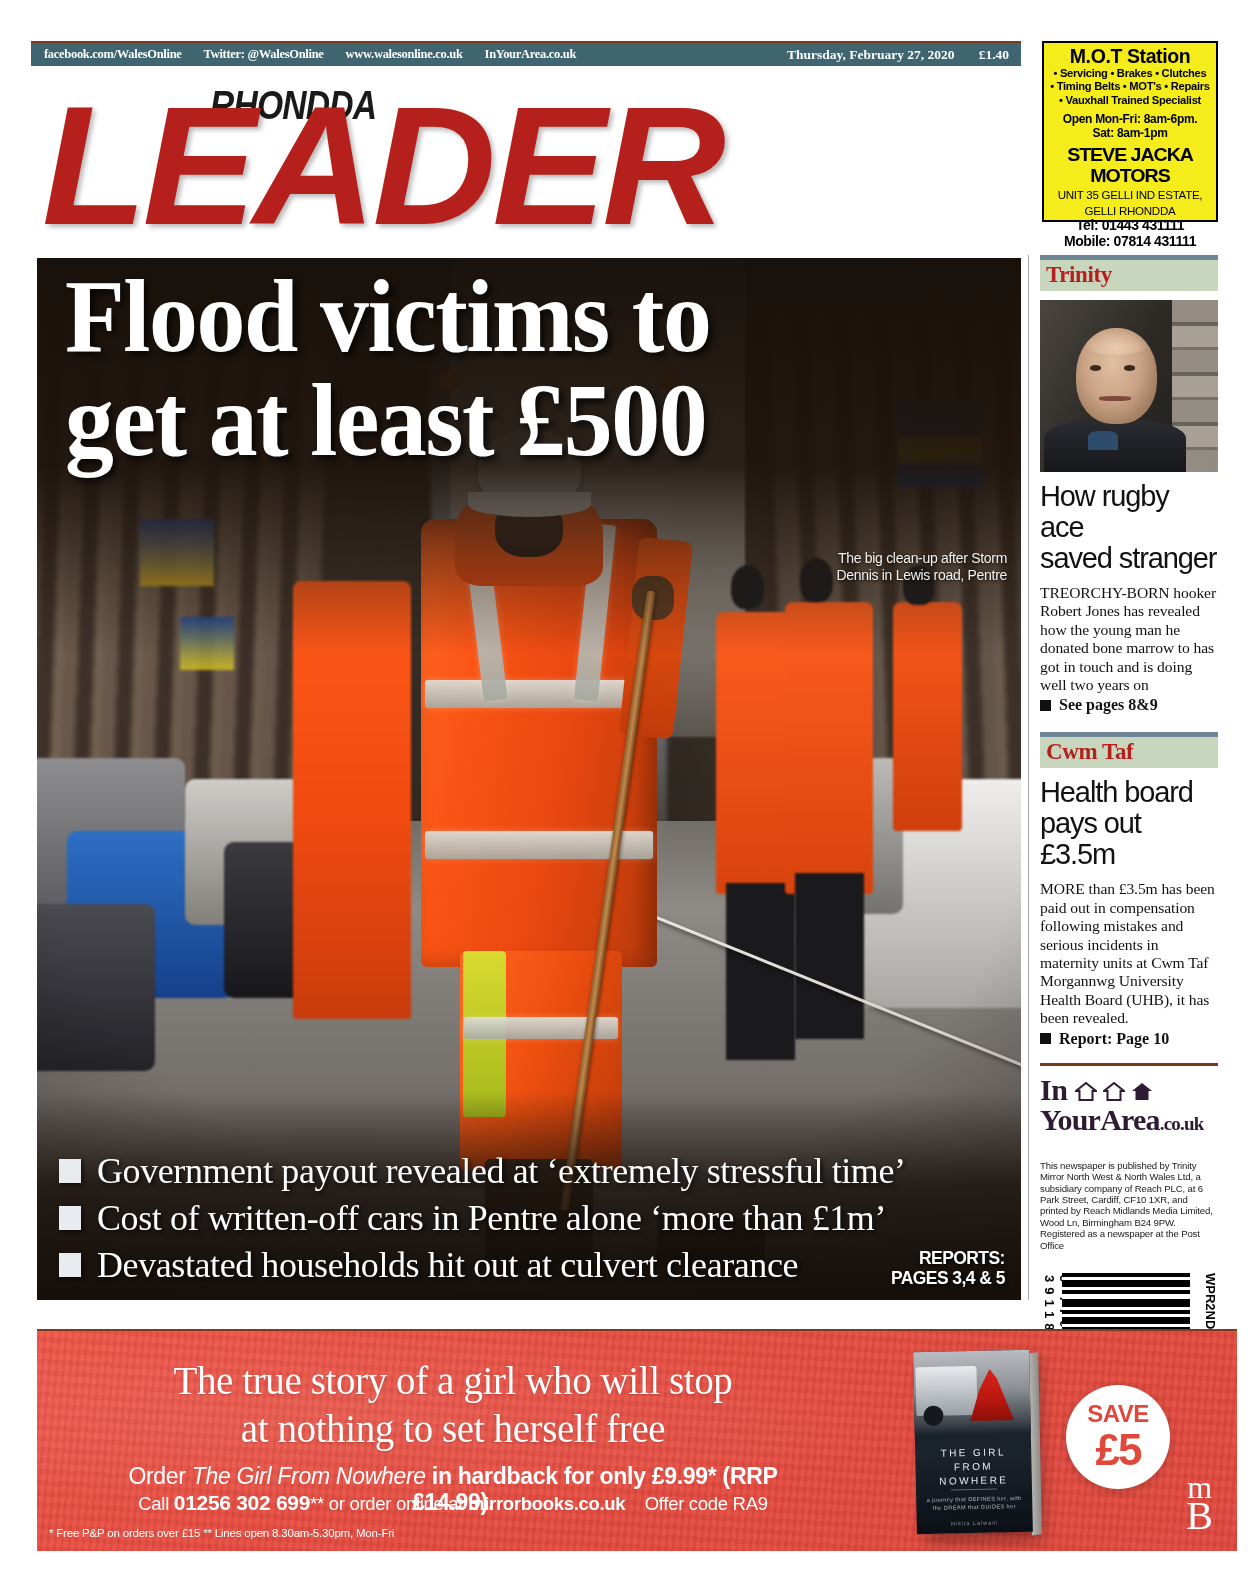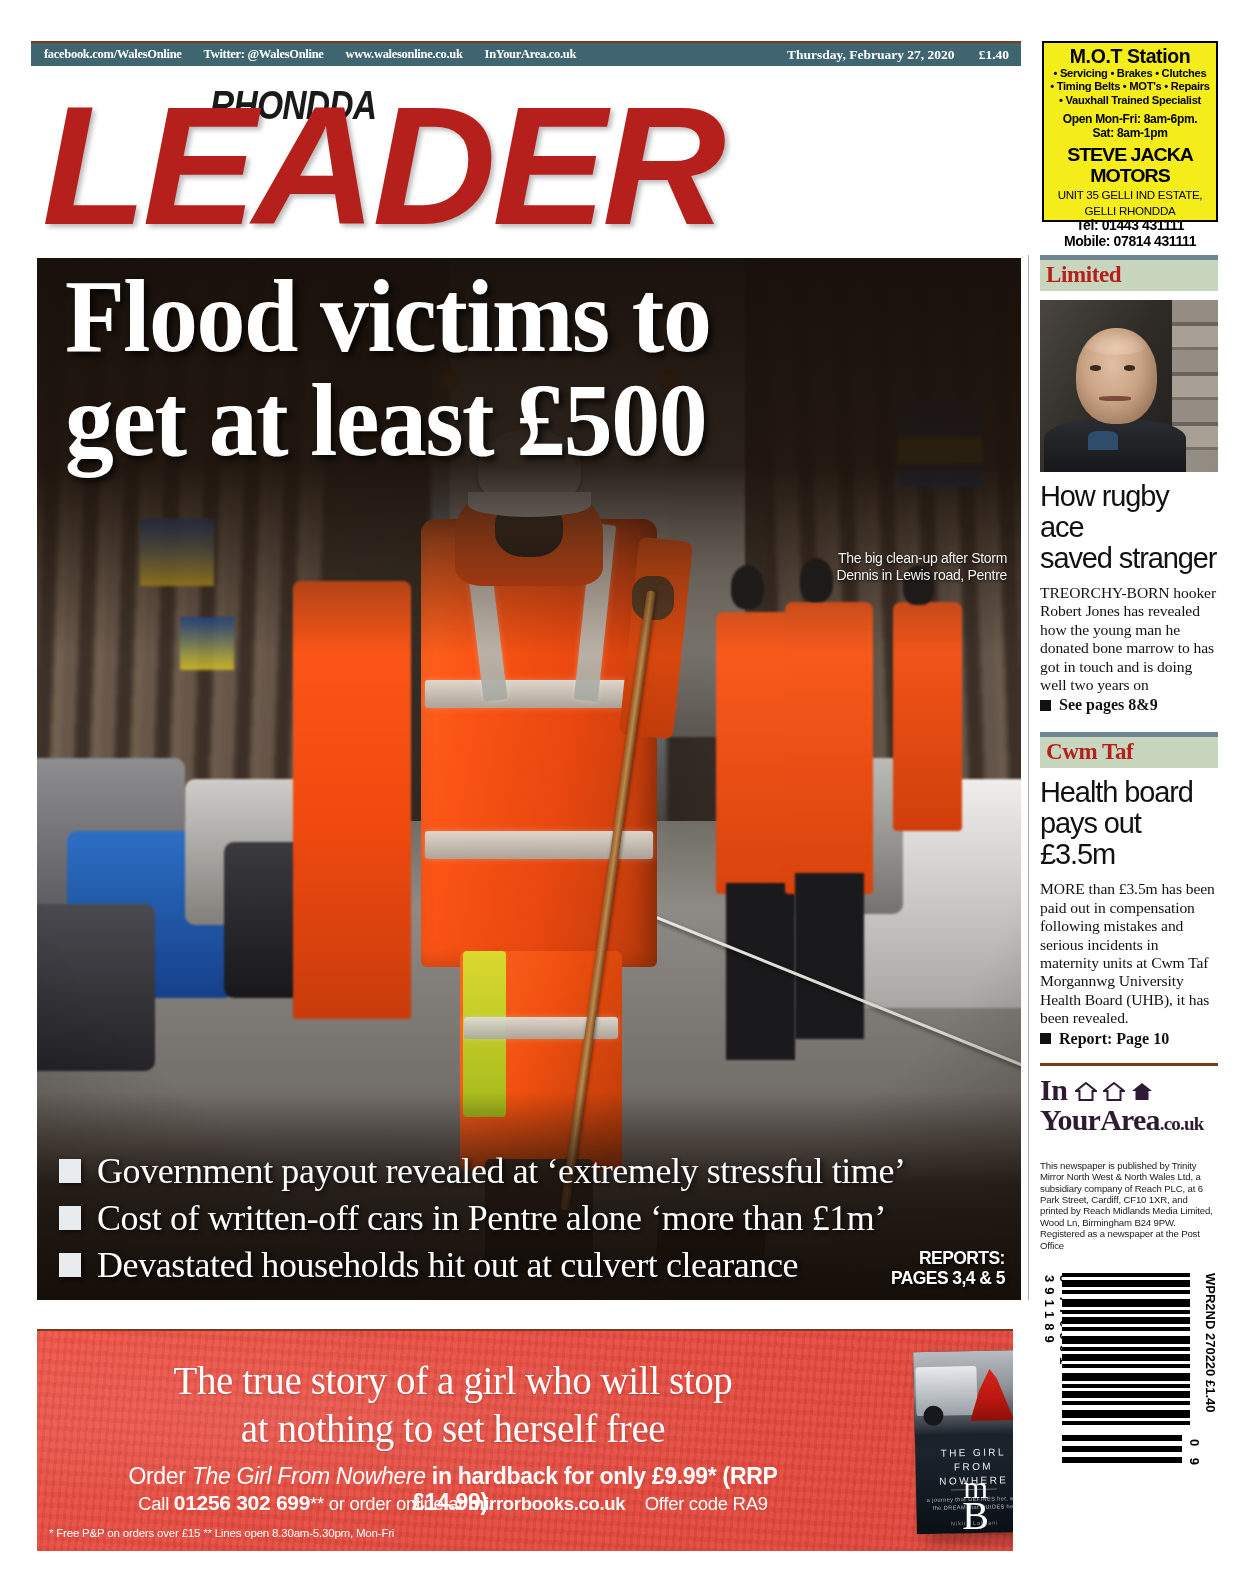--- a/index.html
+++ b/index.html
@@ -370,21 +370,21 @@
     background: repeating-linear-gradient(180deg, #000 0 6px, #fff 6px 11px);
   }
   .bc-09 {
     position:absolute; right: 16px; top: 168px;
     font-family: "Liberation Sans", sans-serif; font-size: 13px; font-weight:600; color:#000;
     writing-mode: vertical-rl; letter-spacing: 4px;
   }
 
   
   .bottom-ad {
-    position: absolute; left: 37px; top: 1329px; width: 976px; height: 222px;
+    position: absolute; left: 37px; top: 1329px; width: 1200px; height: 222px;
     background:
       radial-gradient(ellipse 70% 60% at 25% 40%, rgba(255,255,255,.07), transparent 70%),
       repeating-linear-gradient(95deg, rgba(0,0,0,.035) 0 3px, rgba(255,255,255,.03) 3px 7px),
       repeating-linear-gradient(3deg, rgba(0,0,0,.03) 0 5px, rgba(255,255,255,.025) 5px 11px),
       linear-gradient(160deg, #ef5548 0%, #e64b3f 45%, #e0473c 100%);
     border-top: 2px solid #7a3a1e;
     overflow: hidden;
   }
   .ad-headline {
     position: absolute; left: 66px; top: 26px; width: 700px; text-align: center;
@@ -429,21 +429,21 @@
     clip-path: polygon(46% 0, 62% 18%, 100% 100%, 0 100%, 22% 40%); }
   .book-t1 { position:absolute; left:0; top: 52%; width:100%; text-align:center;
     color:#e8eaec; font-family:"Liberation Sans", sans-serif; font-size: 10px; letter-spacing: 2.4px; line-height: 14px;}
   .book-rule { position:absolute; left: 30%; top: 76%; width: 40%; height:1px; background: rgba(255,255,255,.35);}
   .book-t2 { position:absolute; left: 8%; top: 79%; width: 84%; text-align:center;
     color:#b6bcc2; font-family:"Liberation Sans", sans-serif; font-size: 5.6px; letter-spacing: .4px; line-height: 8px;}
   .book-auth { position:absolute; left:0; top: 93%; width:100%; text-align:center;
     color:#8e959c; font-family:"Liberation Sans", sans-serif; font-size: 5.4px; letter-spacing: 1px;}
   .save-badge {
     position:absolute; left: 1029px; top: 54px; width: 104px; height: 104px;
-    border-radius: 50%; background:#fff; display:flex; flex-direction:row;
+    border-radius: 50%; background:#fff; display:flex; flex-direction:column;
     align-items:center; justify-content:center; line-height: 1;
     box-shadow: 0 2px 8px rgba(0,0,0,.22);
   }
   .save-badge .s1 { font-family:"Liberation Sans", sans-serif; font-weight:bold; font-size: 24px; color:#e0483c; letter-spacing:-0.5px;}
   .save-badge .s2 { font-family:"Liberation Sans", sans-serif; font-weight:bold; font-size: 44px; color:#e0483c; letter-spacing:-2px; margin-top: 2px;}
   .mb-logo { position:absolute; right: 24px; bottom: 18px; text-align:center; color:#fff;
     font-family:"Liberation Serif", serif; line-height: 0.82; }
   .mb-logo .m { font-size: 32px; display:block; }
   .mb-logo .b { font-size: 40px; display:block; }
 </style>
@@ -564,21 +564,21 @@
 
     <div class="reports">
       <div>REPORTS:</div>
       <div>PAGES 3,4 &amp; 5</div>
     </div>
   </div>
 
   <div class="sidebar">
 
     <div class="sec-label">
-      <span>Limited</span>
+      <span>Trinity</span>
     </div>
 
     <div class="side-photo">
       <div class="sp-wall"></div>
       <div class="sp-stone"></div>
       <div class="sp-body"></div>
       <div class="sp-collar"></div>
       <div class="sp-head"></div>
       <div class="sp-brow"></div>
       <div class="sp-eye l"></div>

